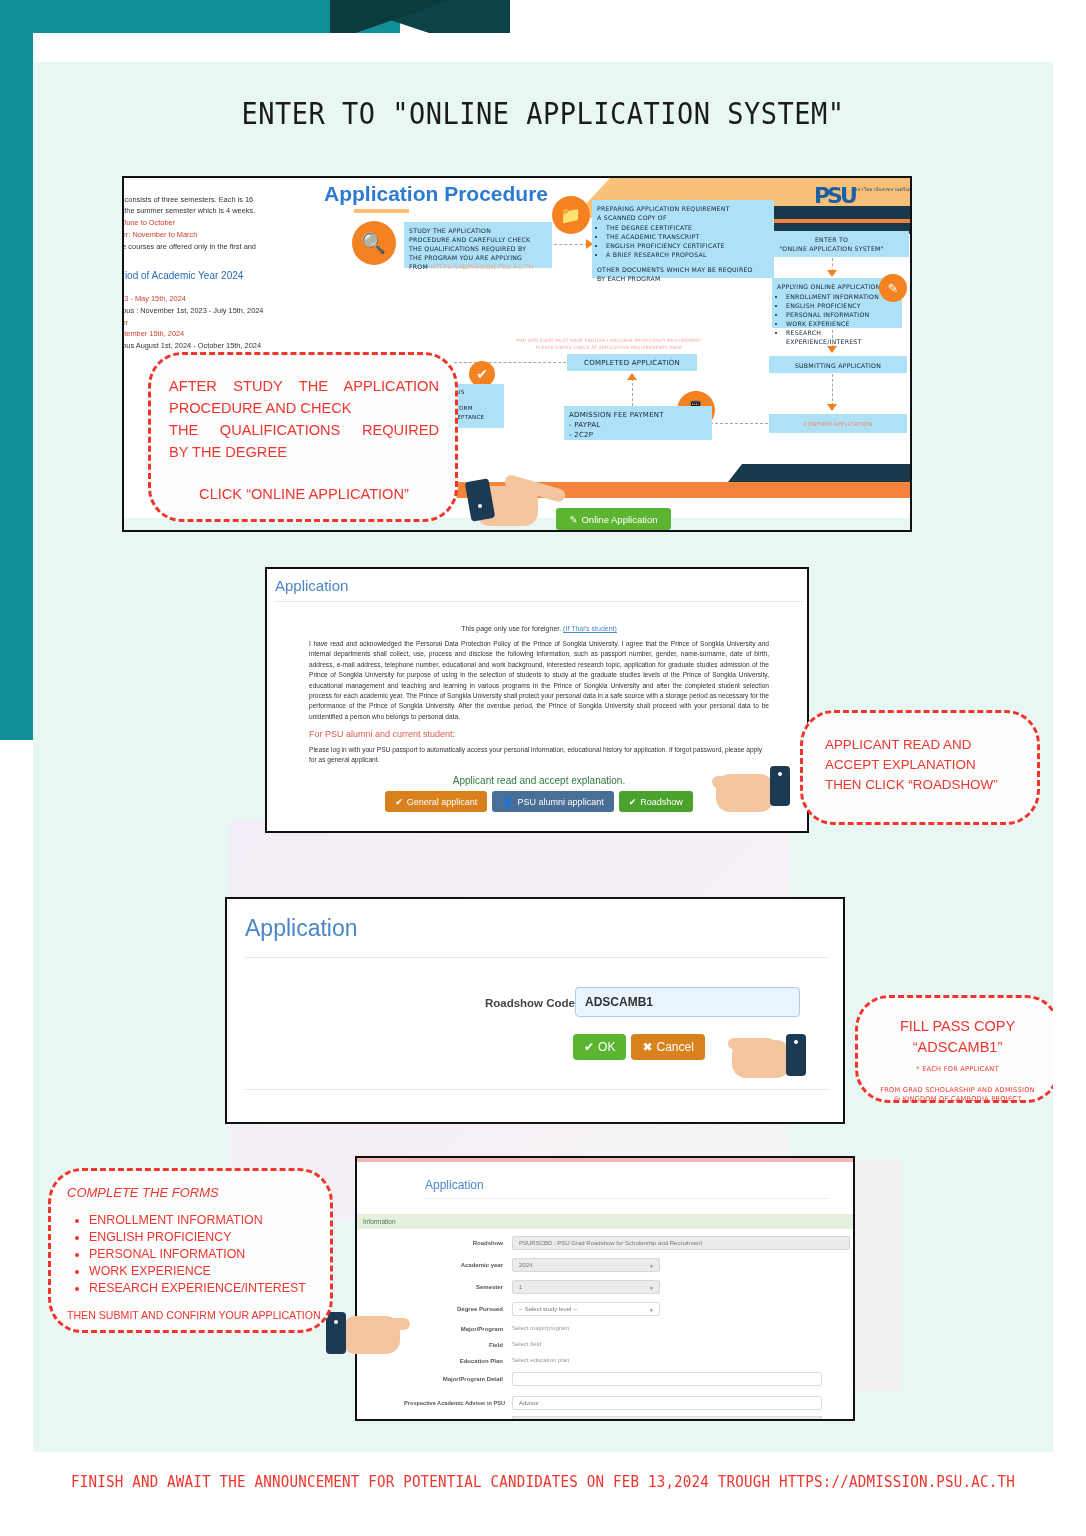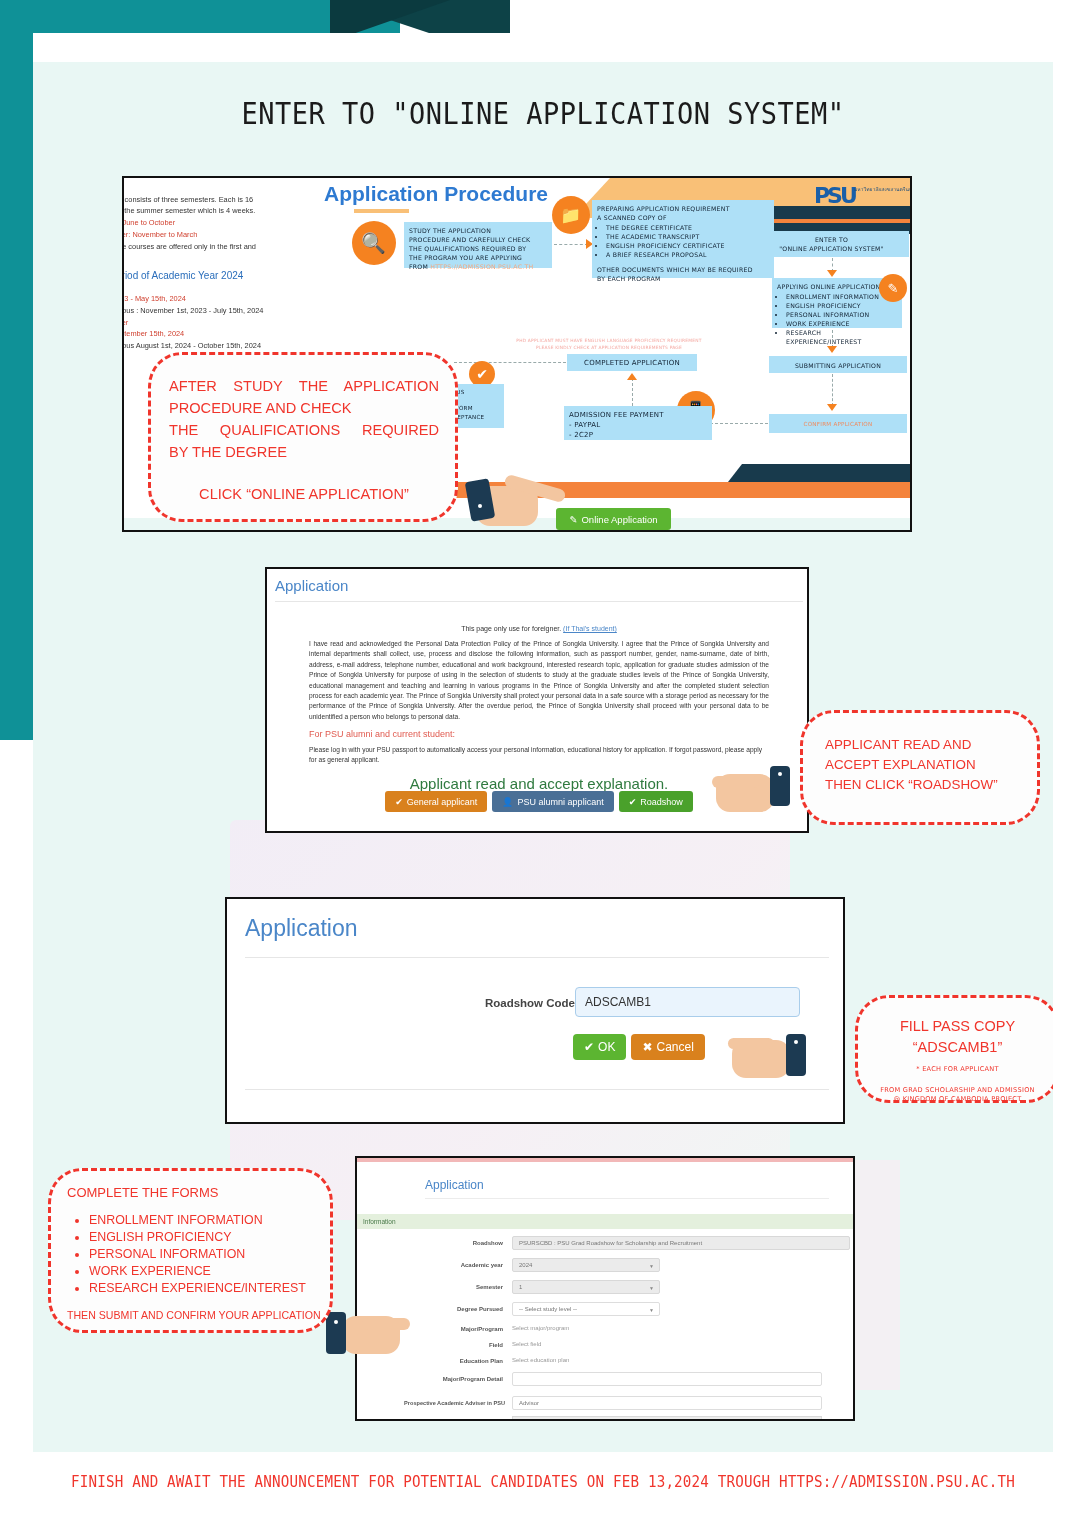--- a/index.html
+++ b/index.html
@@ -156,41 +156,41 @@
   .p2-title{position:absolute;left:8px;top:8px;font-size:15px;color:#4a86c8;}
   .p2-rule{position:absolute;left:8px;top:32px;width:528px;height:1px;background:#e6e6e6;}
   .p2-lead{position:absolute;left:0;top:56px;width:544px;text-align:center;font-size:7px;color:#333;}
   .p2-lead a{color:#4a86c8;}
   .p2-body{
     position:absolute;left:42px;top:70px;width:460px;font-size:6.6px;line-height:10.4px;
     color:#333;text-align:justify;
   }
   .p2-sub{position:absolute;left:42px;top:160px;font-size:9px;color:#e05a4f;}
   .p2-body2{position:absolute;left:42px;top:176px;width:460px;font-size:6.6px;line-height:10.4px;color:#333;}
-  .p2-accept{position:absolute;left:0;top:206px;width:544px;text-align:center;font-size:15px;color:#2f7a3f;}
+  .p2-accept{position:absolute;left:0;top:206px;width:544px;text-align:center;font-size:10px;color:#2f7a3f;}
   .p2-btns{position:absolute;left:0;top:222px;width:544px;display:flex;justify-content:center;gap:5px;}
   .pbtn{height:21px;border-radius:3px;color:#fff;font-size:9px;display:flex;align-items:center;
         justify-content:center;gap:4px;padding:0 10px;box-sizing:border-box;}
   .pbtn.orange{background:#d9811d;}
   .pbtn.blue{background:#4a6f96;}
   .pbtn.green{background:#4aa12b;}
 
   #callout2{left:800px;top:710px;width:240px;height:115px;padding:22px 0 0 22px;font-size:13.4px;line-height:20px;}
 
   
   #panel3{left:225px;top:897px;width:620px;height:227px;}
   .p3-title{position:absolute;left:18px;top:16px;font-size:23px;color:#4a86c8;}
   .p3-rule{position:absolute;left:18px;top:58px;width:584px;height:1px;background:#e6e6e6;}
   .p3-rule2{position:absolute;left:18px;top:190px;width:584px;height:1px;background:#e6e6e6;}
   .p3-label{position:absolute;left:228px;top:98px;width:120px;text-align:right;font-size:11.5px;
             font-weight:bold;color:#444;}
   .p3-input{
     position:absolute;left:348px;top:88px;width:225px;height:30px;background:#eaf4fd;
     border:1px solid #a9cdeb;border-radius:4px;box-sizing:border-box;
-    font-size:12px;color:#333;padding:7px 9px;
+    font-size:12px;color:#333;padding:7px 9px;font-weight:bold;
   }
   .btn3{height:26px;border-radius:4px;color:#fff;font-size:12px;display:flex;align-items:center;
         justify-content:center;gap:4px;padding:0 11px;box-sizing:border-box;}
   .btn3.green{background:#5cb531;}
   .btn3.orange{background:#d9811d;}
 
   #callout3{left:855px;top:995px;width:205px;height:108px;padding:0;text-align:center;}
   #callout3 .l1{margin-top:18px;font-size:14.5px;line-height:21px;}
   #callout3 .small{margin-top:7px;font-size:6.6px;line-height:9px;letter-spacing:.25px;
                    font-family:"DejaVu Sans", sans-serif;}
@@ -214,21 +214,21 @@
   .selbox.white{background:#fff;border:1px solid #ddd;}
   .selbox .car{position:absolute;right:5px;top:4px;font-size:5px;color:#888;}
   .plaintext{font-size:6px;color:#999;padding-top:3px;}
   .fundrow{display:flex;align-items:center;gap:6px;background:#ebebeb;height:14px;
            border:1px solid #d8d8d8;box-sizing:border-box;padding:0 6px;font-size:5.6px;color:#666;}
   .radio{display:inline-block;width:6px;height:6px;border-radius:50%;border:1px solid #888;
          vertical-align:-1px;margin-right:2px;}
   .radio.on{background:#2a7fd4;border-color:#2a7fd4;}
 
   #callout4{left:48px;top:1168px;width:285px;height:165px;padding:14px 0 0 16px;}
-  #callout4 .h{font-size:13px;}
+  #callout4 .h{font-size:13px;font-style:italic;}
   #callout4 ul{margin:12px 0 0 0;padding-left:22px;font-size:12.4px;line-height:17px;}
   #callout4 .foot{margin-top:12px;font-size:10.6px;}
   .footer{
     position:absolute;left:0;top:1474px;width:1086px;text-align:center;
     color:#f0352c;font-size:14.2px;letter-spacing:.2px;
     font-family:"DejaVu Sans Mono", monospace;transform:scaleY(1.1);
   }
 </style>
 </head>
 <body>

